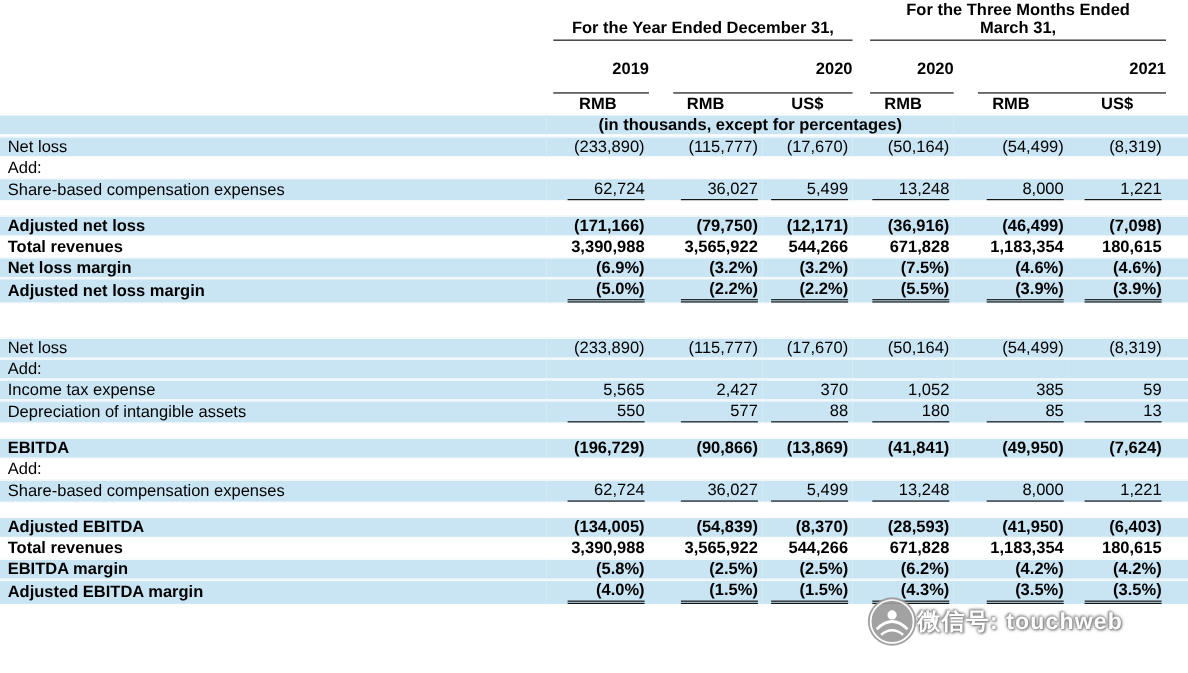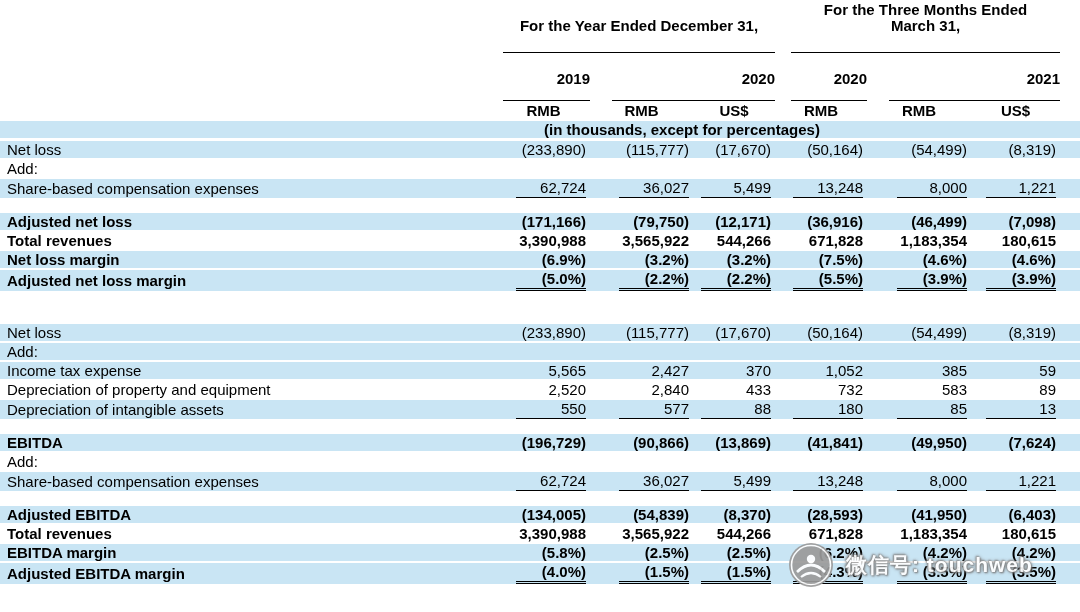--- a/index.html
+++ b/index.html
@@ -10,21 +10,21 @@
     font-family:"Liberation Sans","DejaVu Sans",sans-serif;
   }
   .page { position:relative; width:1080px; height:612px; overflow:hidden; background:#fff; }
 
   table.fin {
     border-collapse:separate; border-spacing:0; table-layout:fixed;
     width:1080px; font-size:15px; margin-top:2px;
   }
   thead th, thead td { padding:0; font-weight:bold; }
   tr.hgroup th { vertical-align:bottom; height:34px; }
-  .grp-inner { border-bottom:1px solid #000; text-align:center; padding-bottom:18px; line-height:1.08; }
+  .grp-inner { border-bottom:1px solid #000; text-align:center; padding-bottom:2px; line-height:1.08; }
   .gi1 { margin-left:6px; }
   .gi2 { margin-left:16px; }
   tr.hyears th { vertical-align:bottom; height:18px; }
   .yr { border-bottom:1px solid #000; text-align:right; padding-bottom:13px; }
   .yr.g1 { margin-left:6px; }
   .yr.g2 { margin-left:22px; }
   .yr.g3 { margin-left:16px; }
   .yr.g4 { margin-left:22px;margin-top:17px; }
   tr.hcur th { text-align:center; height:18px; vertical-align:middle; }
   tr.hnote td { height:14px; border-top:2px solid #fff; border-bottom:2px solid #fff; }
@@ -36,21 +36,21 @@
   td.num { text-align:right; padding-right:4px; white-space:nowrap; }
   .cv { display:inline-block; min-width:70px; text-align:right; }
   .ru { border-bottom:1px solid #000; padding-bottom:1px; }
   .rd { border-bottom:3px double #000; padding-bottom:1px; }
   tr.bold td { font-weight:bold; }
   tr.spacer td { height:13px; }
   tr.secgap td { height:31px; }
 
   .watermark {
     position:absolute; left:788px; top:541px; height:48px;
-    display:flex; align-items:center; gap:12px; opacity:0.92; pointer-events:none;
+    display:flex; align-items:center; gap:0; opacity:0.92; pointer-events:none;
   }
   .wm-logo { width:46px; height:46px; flex:0 0 auto; }
   .wm-text {
     font-size:21px; font-weight:bold; color:#fff; letter-spacing:1px; white-space:nowrap;
     text-shadow: 0 0 2px #7e7e7e, 0 0 4px #8a8a8a, 1px 1px 2px #6e6e6e, -1px -1px 2px #8a8a8a;
   }
 </style>
 </head>
 <body>
 
@@ -219,30 +219,20 @@
         <tr class="shaded ">
           <td class="label">Income tax expense</td>
           <td class="num"><span class="cv">5,565</span></td>
           <td class="num"><span class="cv">2,427</span></td>
           <td class="num"><span class="cv">370</span></td>
           <td class="num"><span class="cv">1,052</span></td>
           <td class="num"><span class="cv">385</span></td>
           <td class="num"><span class="cv">59</span></td>
           <td></td>
         </tr>
-        <tr class="">
-          <td class="label">Depreciation of property and equipment</td>
-          <td class="num"><span class="cv">2,520</span></td>
-          <td class="num"><span class="cv">2,840</span></td>
-          <td class="num"><span class="cv">433</span></td>
-          <td class="num"><span class="cv">732</span></td>
-          <td class="num"><span class="cv">583</span></td>
-          <td class="num"><span class="cv">89</span></td>
-          <td></td>
-        </tr>
         <tr class="shaded ">
           <td class="label">Depreciation of intangible assets</td>
           <td class="num"><span class="cv ru">550</span></td>
           <td class="num"><span class="cv ru">577</span></td>
           <td class="num"><span class="cv ru">88</span></td>
           <td class="num"><span class="cv ru">180</span></td>
           <td class="num"><span class="cv ru">85</span></td>
           <td class="num"><span class="cv ru">13</span></td>
           <td></td>
         </tr>

